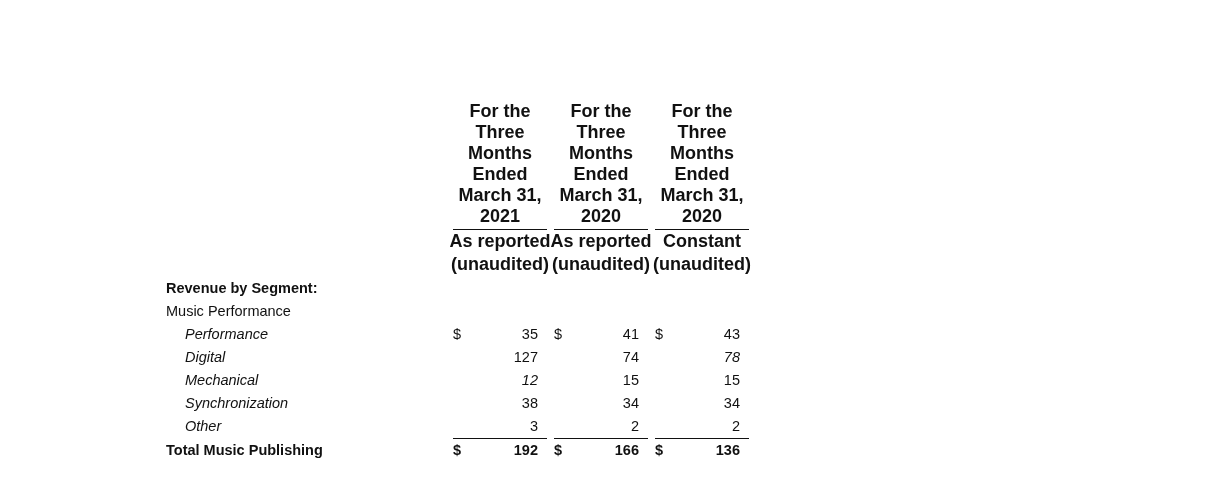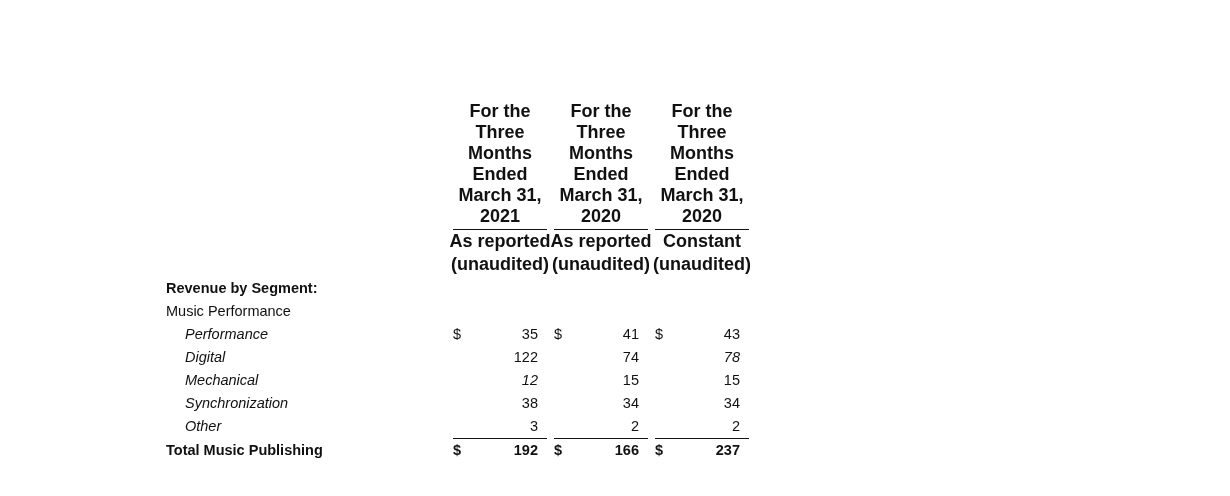--- a/index.html
+++ b/index.html
@@ -134,21 +134,21 @@
 <div class="cell" style="left:554px; top:323px;">
   <span class="dollar">$</span>
   <span class="num">41</span>
 </div>
 <div class="cell" style="left:655px; top:323px;">
   <span class="dollar">$</span>
   <span class="num">43</span>
 </div>
 
 <div class="cell" style="left:453px; top:346px;">
-  <span class="num">122</span>
+  <span class="num">127</span>
 </div>
 <div class="cell" style="left:554px; top:346px;">
   <span class="num">74</span>
 </div>
 <div class="cell" style="left:655px; top:346px;font-style:italic;">
   <span class="num">78</span>
 </div>
 
 <div class="cell" style="left:453px; top:369px;font-style:italic;">
   <span class="num">12</span>
@@ -183,14 +183,14 @@
 <div class="cell bold top-rule" style="left:453px; top:438px;">
   <span class="dollar">$</span>
   <span class="num">192</span>
 </div>
 <div class="cell bold top-rule" style="left:554px; top:438px;">
   <span class="dollar">$</span>
   <span class="num">166</span>
 </div>
 <div class="cell bold top-rule" style="left:655px; top:438px;">
   <span class="dollar">$</span>
-  <span class="num">237</span>
+  <span class="num">136</span>
 </div>
 
 </body></html>

